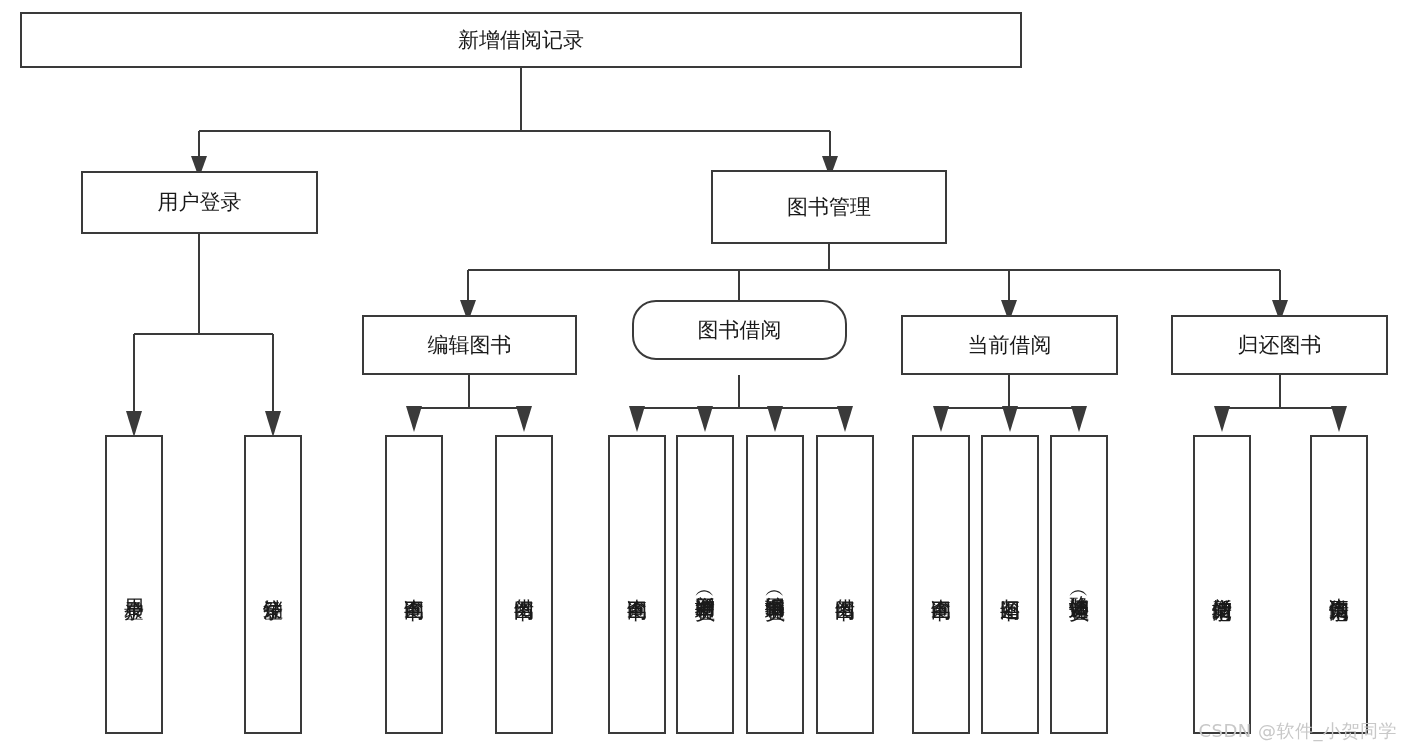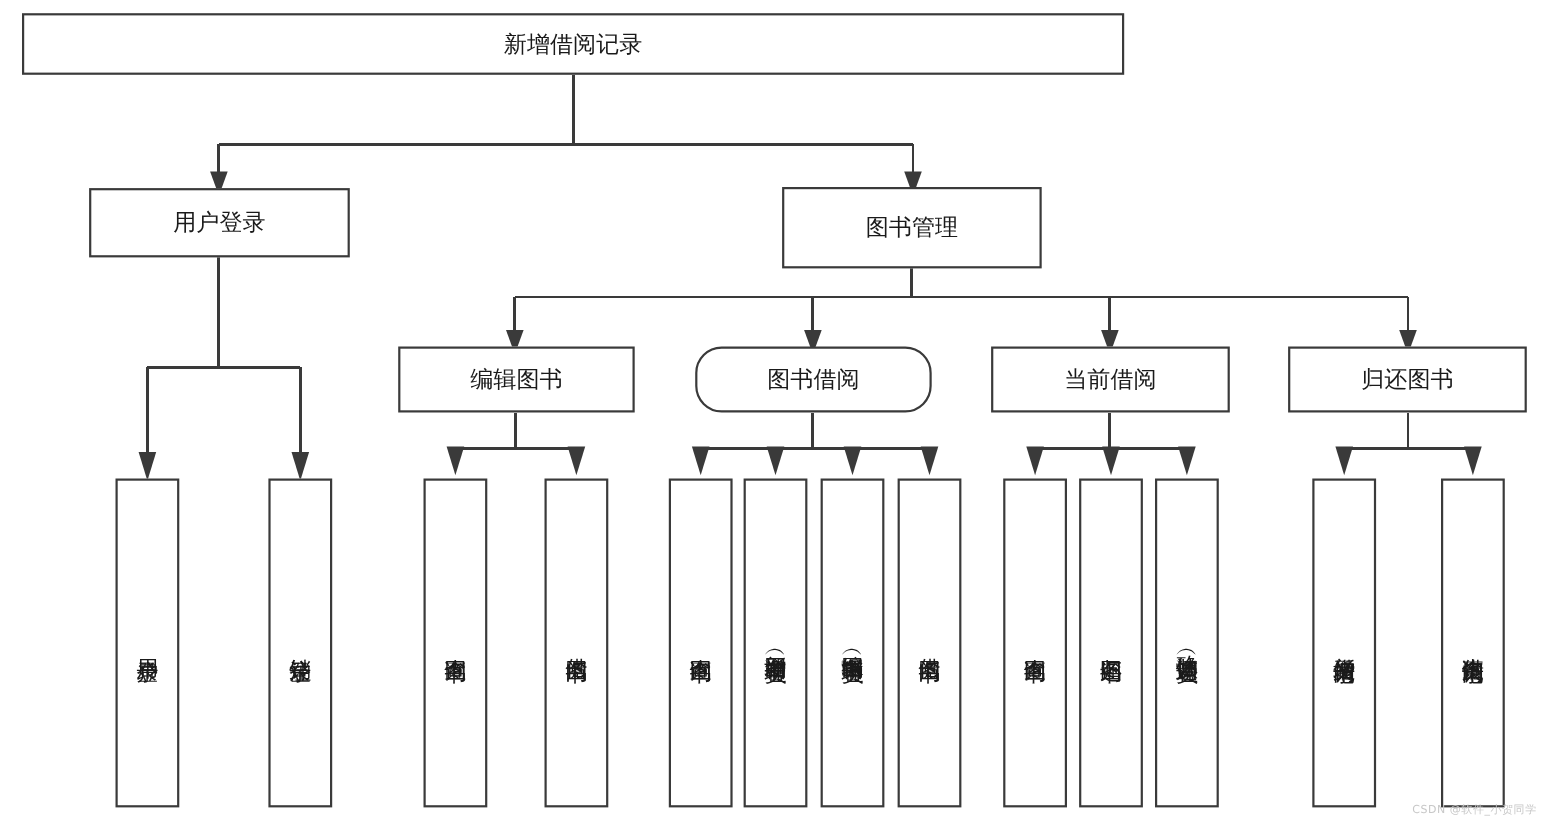--- a/index.html
+++ b/index.html
@@ -51,21 +51,21 @@
   .node.vert > span {
     writing-mode: vertical-rl;
     text-orientation: upright;
     display: block;
     max-height: 100%;
   }
   #watermark {
     position: absolute;
     right: 8px;
     bottom: 4px;
-    font-size: 10px;
+    font-size: 18px;
     color: #c8c8c8;
     letter-spacing: 0.5px;
     white-space: nowrap;
     pointer-events: none;
   }
 </style>
 </head>
 <body>
 
 <div id="diagram-root">
@@ -156,21 +156,21 @@
   <div class="node horiz" style="left:81px; top:171px; width:237px; height:63px;">
     <span>用户登录</span>
   </div>
   <div class="node horiz" style="left:711px; top:170px; width:236px; height:74px;">
     <span>图书管理</span>
   </div>
 
   <div class="node horiz" style="left:362px; top:315px; width:215px; height:60px;">
     <span>编辑图书</span>
   </div>
-  <div class="node horiz" style="left:632px; top:315px; width:215px; height:60px;border-radius:24px;">
+  <div class="node horiz" style="left:632px; top:300px; width:215px; height:60px;border-radius:24px;">
     <span>图书借阅</span>
   </div>
   <div class="node horiz" style="left:901px; top:315px; width:217px; height:60px;">
     <span>当前借阅</span>
   </div>
   <div class="node horiz" style="left:1171px; top:315px; width:217px; height:60px;">
     <span>归还图书</span>
   </div>
 
   <div class="node vert" style="left:105px; top:435px; width:58px; height:299px;">

